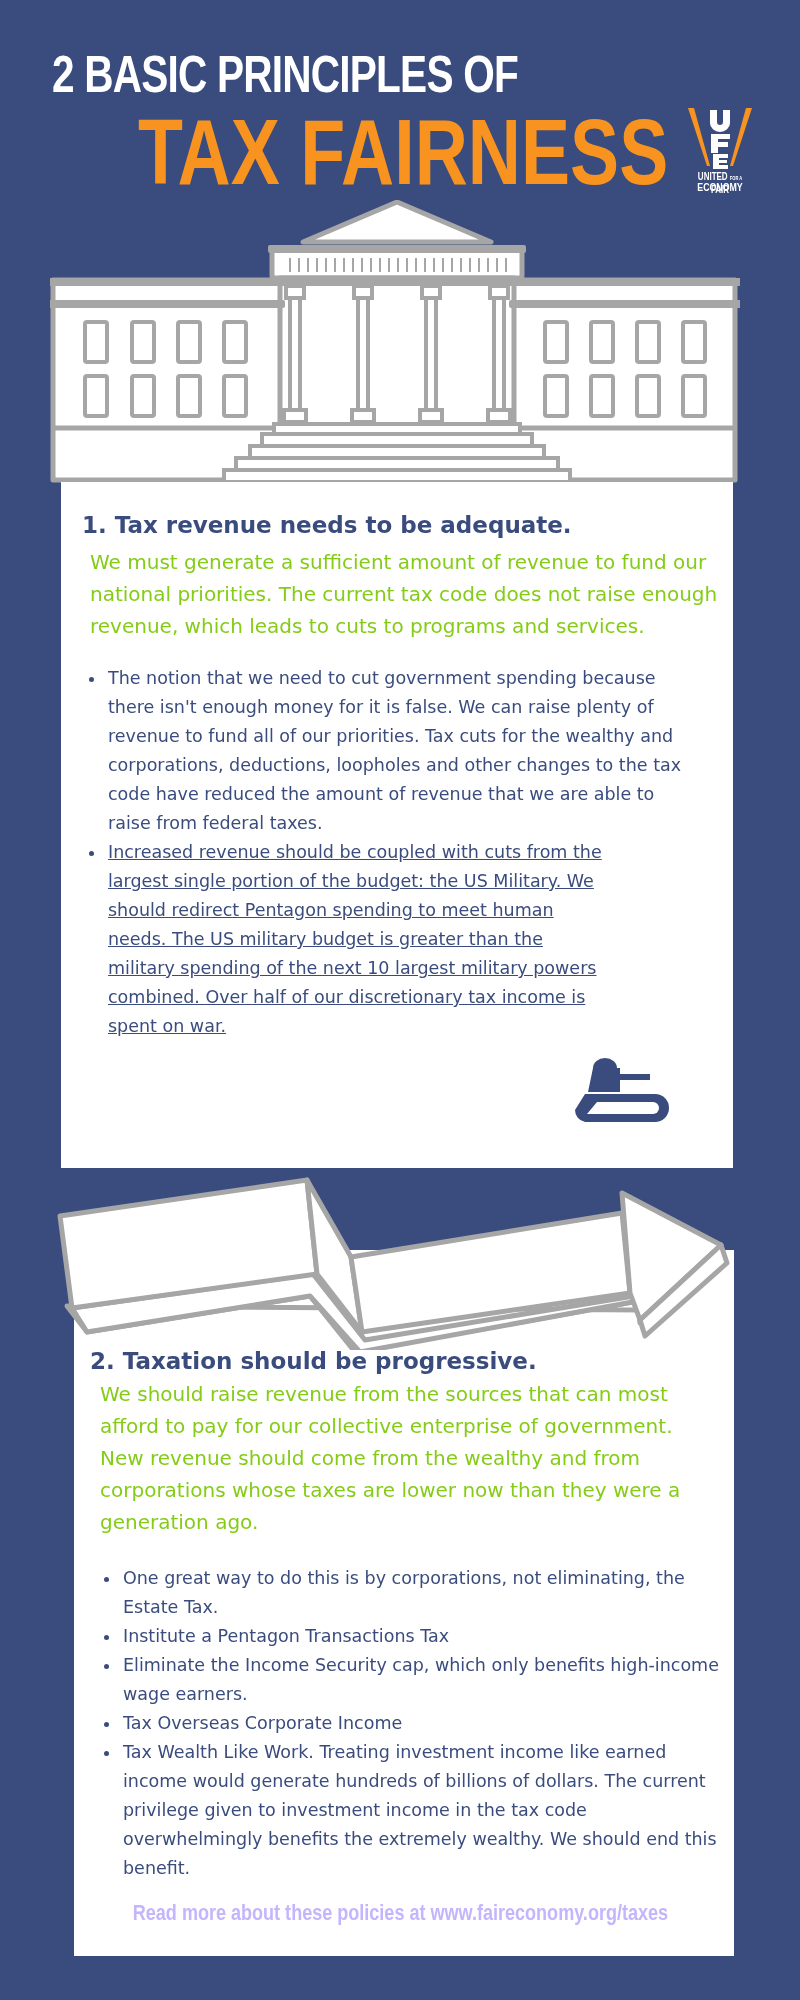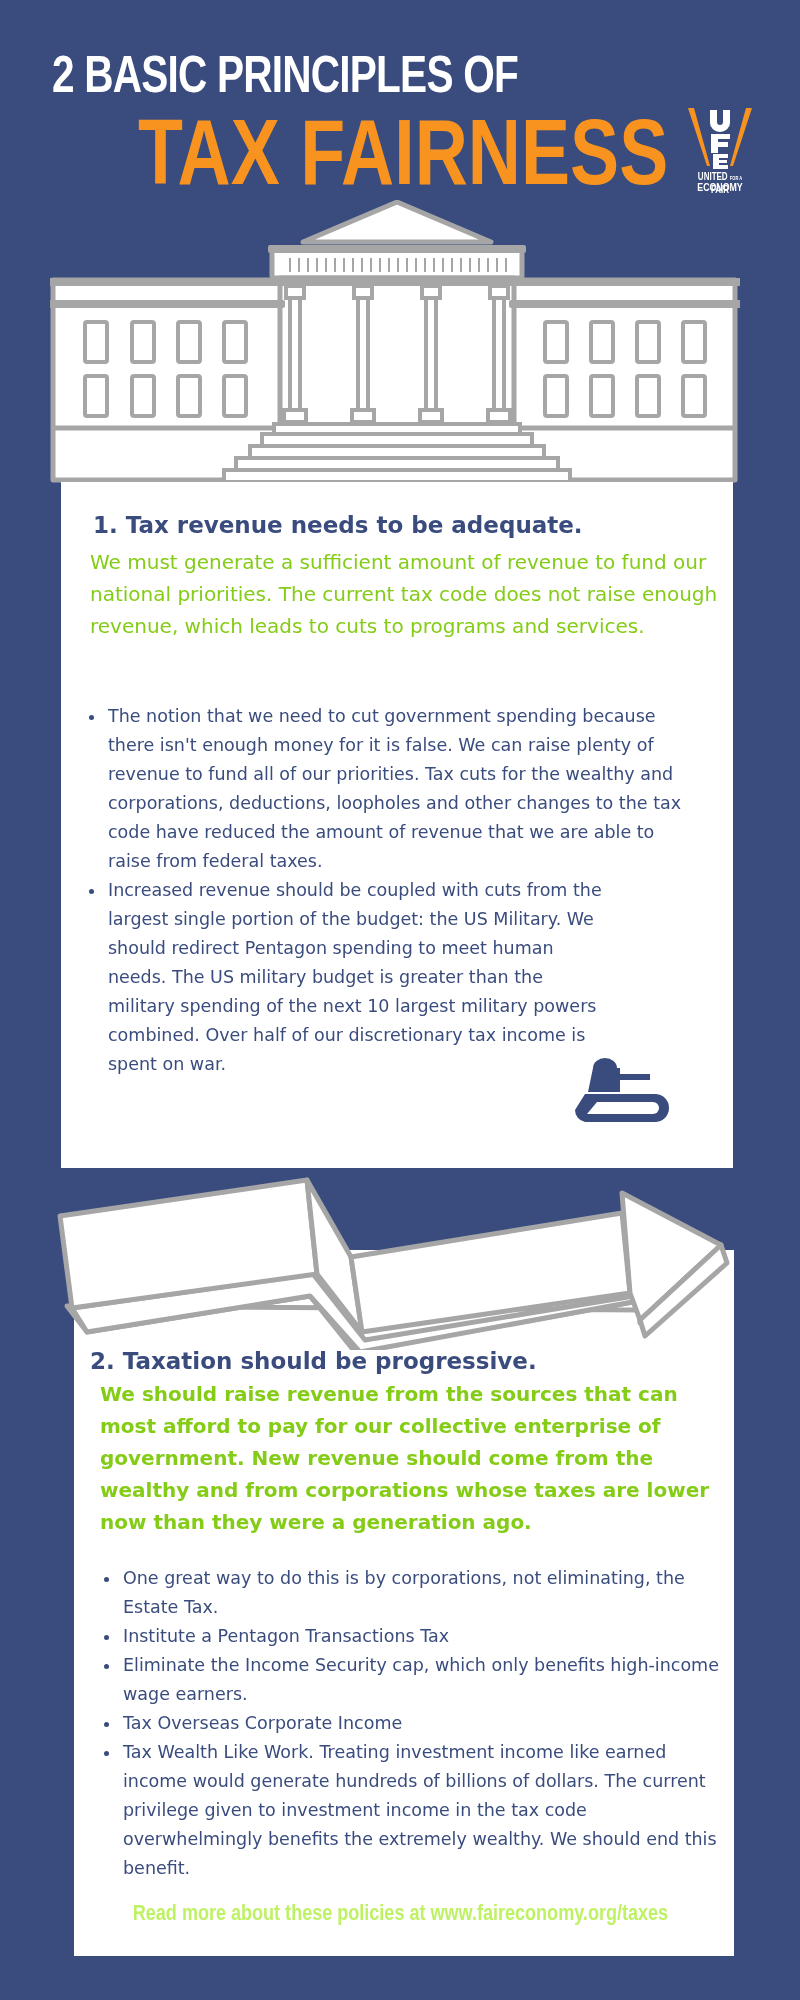--- a/index.html
+++ b/index.html
@@ -18,21 +18,21 @@
   .building { position:absolute; left:50px; top:200px; }
   .box1 { position:absolute; left:61px; top:482px; width:672px; height:686px; background:#fff; }
   .box2 { position:absolute; left:74px; top:1250px; width:660px; height:706px; background:#fff; }
   .arrow { position:absolute; left:55px; top:1160px; }
   .heading { position:absolute; font-weight:bold; font-size:23px; color:#3a4c7e; white-space:nowrap; }
   .para { position:absolute; font-size:20px; line-height:32px; color:#84cc16; }
   ul.bullets { position:absolute; margin:0; padding:0 0 0 18px; font-size:17.5px; line-height:29px; color:#3a4c7e; }
   ul.bullets li { margin:0; padding-left:2px; }
   .tank { position:absolute; left:565px; top:1058px; }
   .readmore { position:absolute; left:74px; top:1900px; width:572px; text-align:center;
-              font-family:"Liberation Sans", sans-serif; font-weight:bold; font-size:22px; color:#bef264; }
+              font-family:"Liberation Sans", sans-serif; font-weight:bold; font-size:22px; color:#c4b5fd; }
   .readmore span { display:inline-block; transform:scaleX(0.82); white-space:nowrap; }
 </style>
 </head>
 <body>
 
 <div class="title1">2 BASIC PRINCIPLES OF</div>
 <div class="title2">TAX FAIRNESS</div>
 
 <div class="logo">
   <svg width="80" height="62" viewBox="0 0 80 62">
@@ -136,25 +136,25 @@
   <g fill="#fff" stroke="#a6a6a6" stroke-width="4">
     <rect x="224" y="224" width="246" height="10"></rect>
     <rect x="212" y="234" width="270" height="12"></rect>
     <rect x="200" y="246" width="294" height="12"></rect>
     <rect x="186" y="258" width="322" height="12"></rect>
     <rect x="174" y="270" width="346" height="12"></rect>
   </g>
 </svg>
 
 <div class="box1"></div>
-<div class="heading" style="left:93px;top:512px;">1. Tax revenue needs to be adequate.</div>
+<div class="heading" style="left:82px;top:512px;">1. Tax revenue needs to be adequate.</div>
 <div class="para" style="left:90px;top:546px;width:630px;">We must generate a sufficient amount of revenue to fund our national priorities. The current tax code does not raise enough revenue, which leads to cuts to programs and services.</div>
-<ul class="bullets" style="left:88px;top:702px;width:590px;">
+<ul class="bullets" style="left:88px;top:664px;width:590px;">
   <li>The notion that we need to cut government spending because there isn't enough money for it is false. We can raise plenty of revenue to fund all of our priorities. Tax cuts for the wealthy and corporations, deductions, loopholes and other changes to the tax code have reduced the amount of revenue that we are able to raise from federal taxes.</li>
-  <li style="padding-right:90px;">Increased revenue should be coupled with cuts from the largest single portion of the budget: the US Military. We should redirect Pentagon spending to meet human needs. The US military budget is greater than the military spending of the next 10 largest military powers combined. Over half of our discretionary tax income is spent on war.</li>
+  <li style="padding-right:90px;text-decoration:underline;">Increased revenue should be coupled with cuts from the largest single portion of the budget: the US Military. We should redirect Pentagon spending to meet human needs. The US military budget is greater than the military spending of the next 10 largest military powers combined. Over half of our discretionary tax income is spent on war.</li>
 </ul>
 
 <svg class="tank" width="110" height="75" viewBox="0 0 110 75">
   <g fill="#3a4c7e">
     <path d="M28,10 a12,10 0 0 1 24,0 h3 v6 h30 v6 h-30 v12 h-32 z"></path>
     <path d="M10,52 l10,-16 h70 a12,12 0 0 1 0,28 h-70 a12,12 0 0 1 -10,-12 z"></path>
   </g>
   <path d="M22,56 l10,-12 h56 a6,6 0 0 1 0,12 z" fill="#fff"></path>
   <g fill="#fff">
     <rect x="20" y="66" width="4" height="4"></rect>
@@ -176,21 +176,21 @@
 
     <polygon points="5,56 252,20 262,114 17,148"></polygon>
     <polygon points="252,20 296,97 307,172 262,114"></polygon>
     <polygon points="296,97 567,53 575,133 307,172"></polygon>
     <polygon points="567,33 666,85 585,160 575,133"></polygon>
     <polygon points="666,85 672,103 590,176 585,160"></polygon>
   </g>
 </svg>
 
 <div class="heading" style="left:90px;top:1348px;">2. Taxation should be progressive.</div>
-<div class="para" style="left:100px;top:1378px;width:620px;font-weight:bold;">We should raise revenue from the sources that can most afford to pay for our collective enterprise of government.  New revenue should come from the wealthy and from corporations whose taxes are lower now than they were a generation ago.</div>
+<div class="para" style="left:100px;top:1378px;width:620px;">We should raise revenue from the sources that can most afford to pay for our collective enterprise of government.  New revenue should come from the wealthy and from corporations whose taxes are lower now than they were a generation ago.</div>
 <ul class="bullets" style="left:103px;top:1564px;width:600px;">
   <li>One great way to do this is by corporations, not eliminating, the Estate Tax.</li>
   <li>Institute a Pentagon Transactions Tax</li>
   <li>Eliminate the Income Security cap, which only benefits high-income wage earners.</li>
   <li>Tax Overseas Corporate Income</li>
   <li>Tax Wealth Like Work. Treating investment income like earned income would generate hundreds of billions of dollars. The current privilege given to investment income in the tax code overwhelmingly benefits the extremely wealthy. We should end this benefit.</li>
 </ul>
 
 <div class="readmore"><span>Read more about these policies at www.faireconomy.org/taxes</span></div>
 

